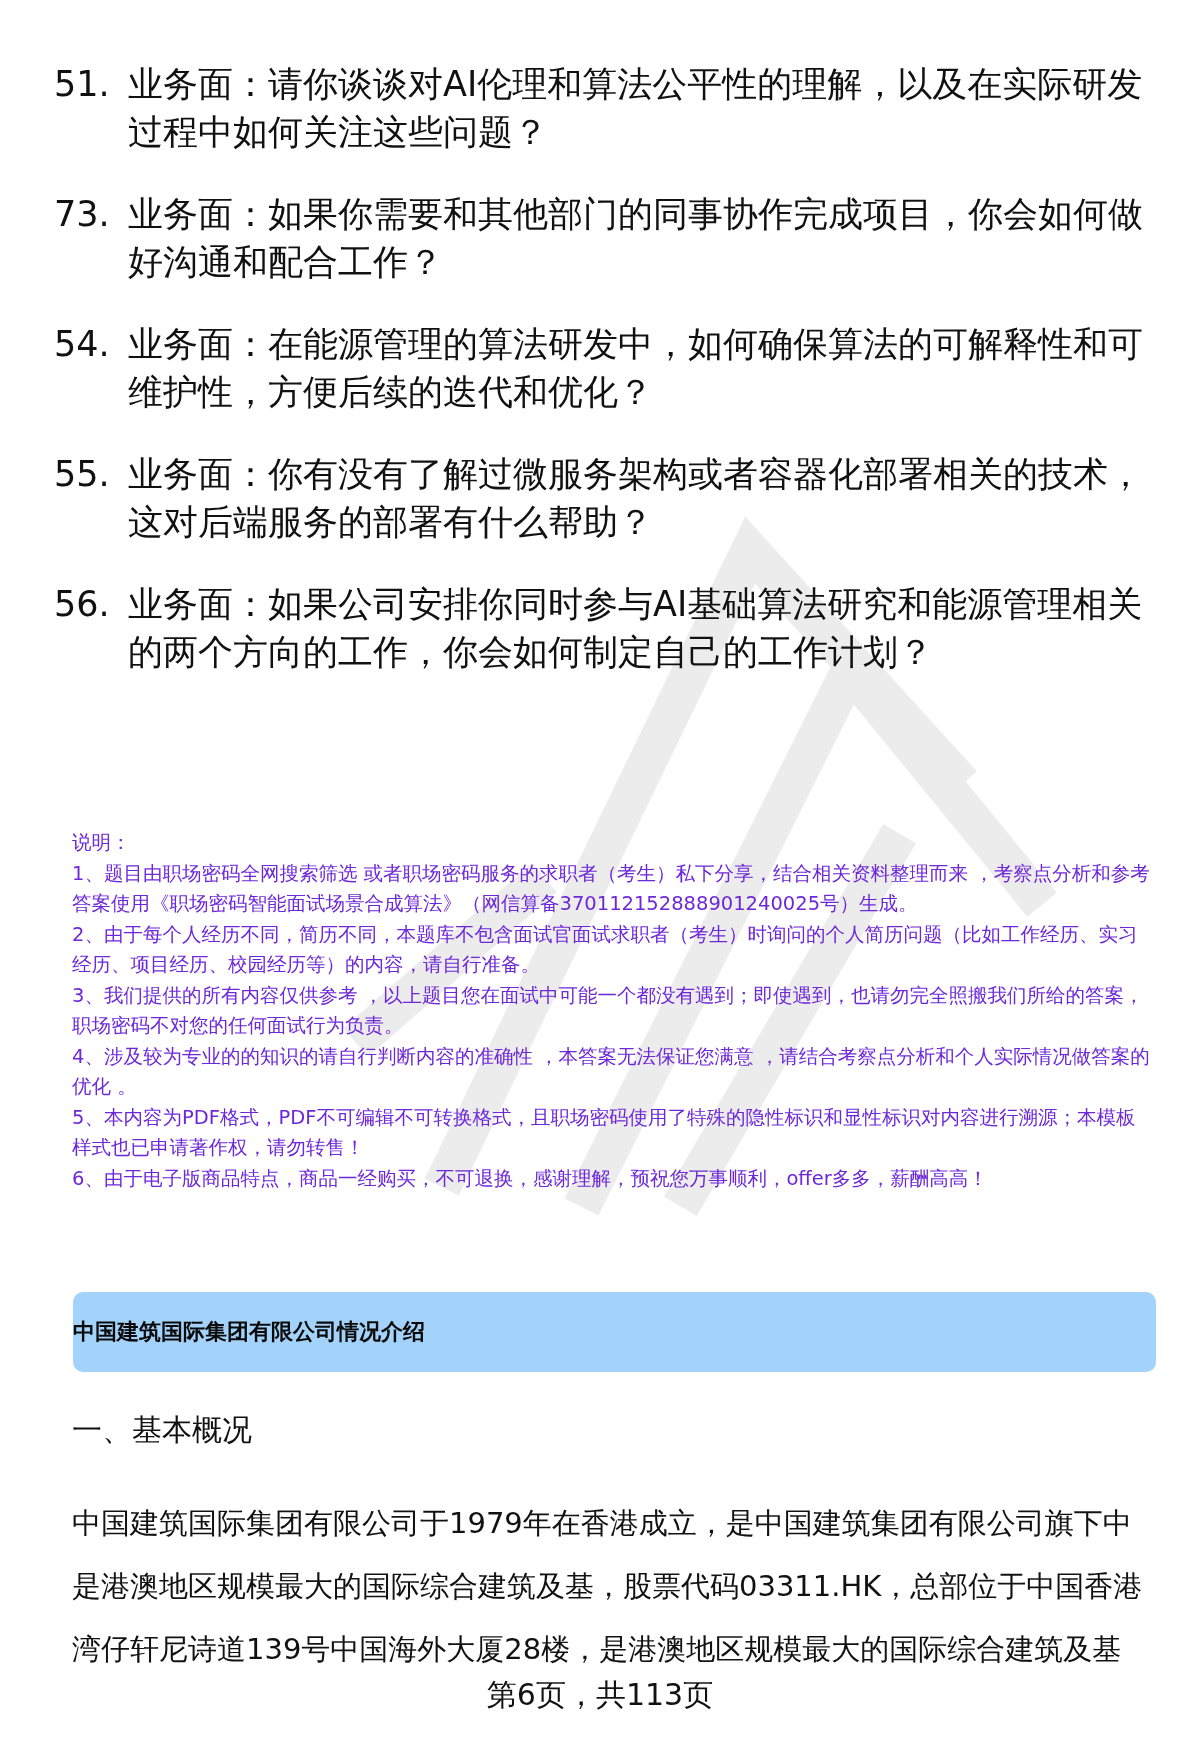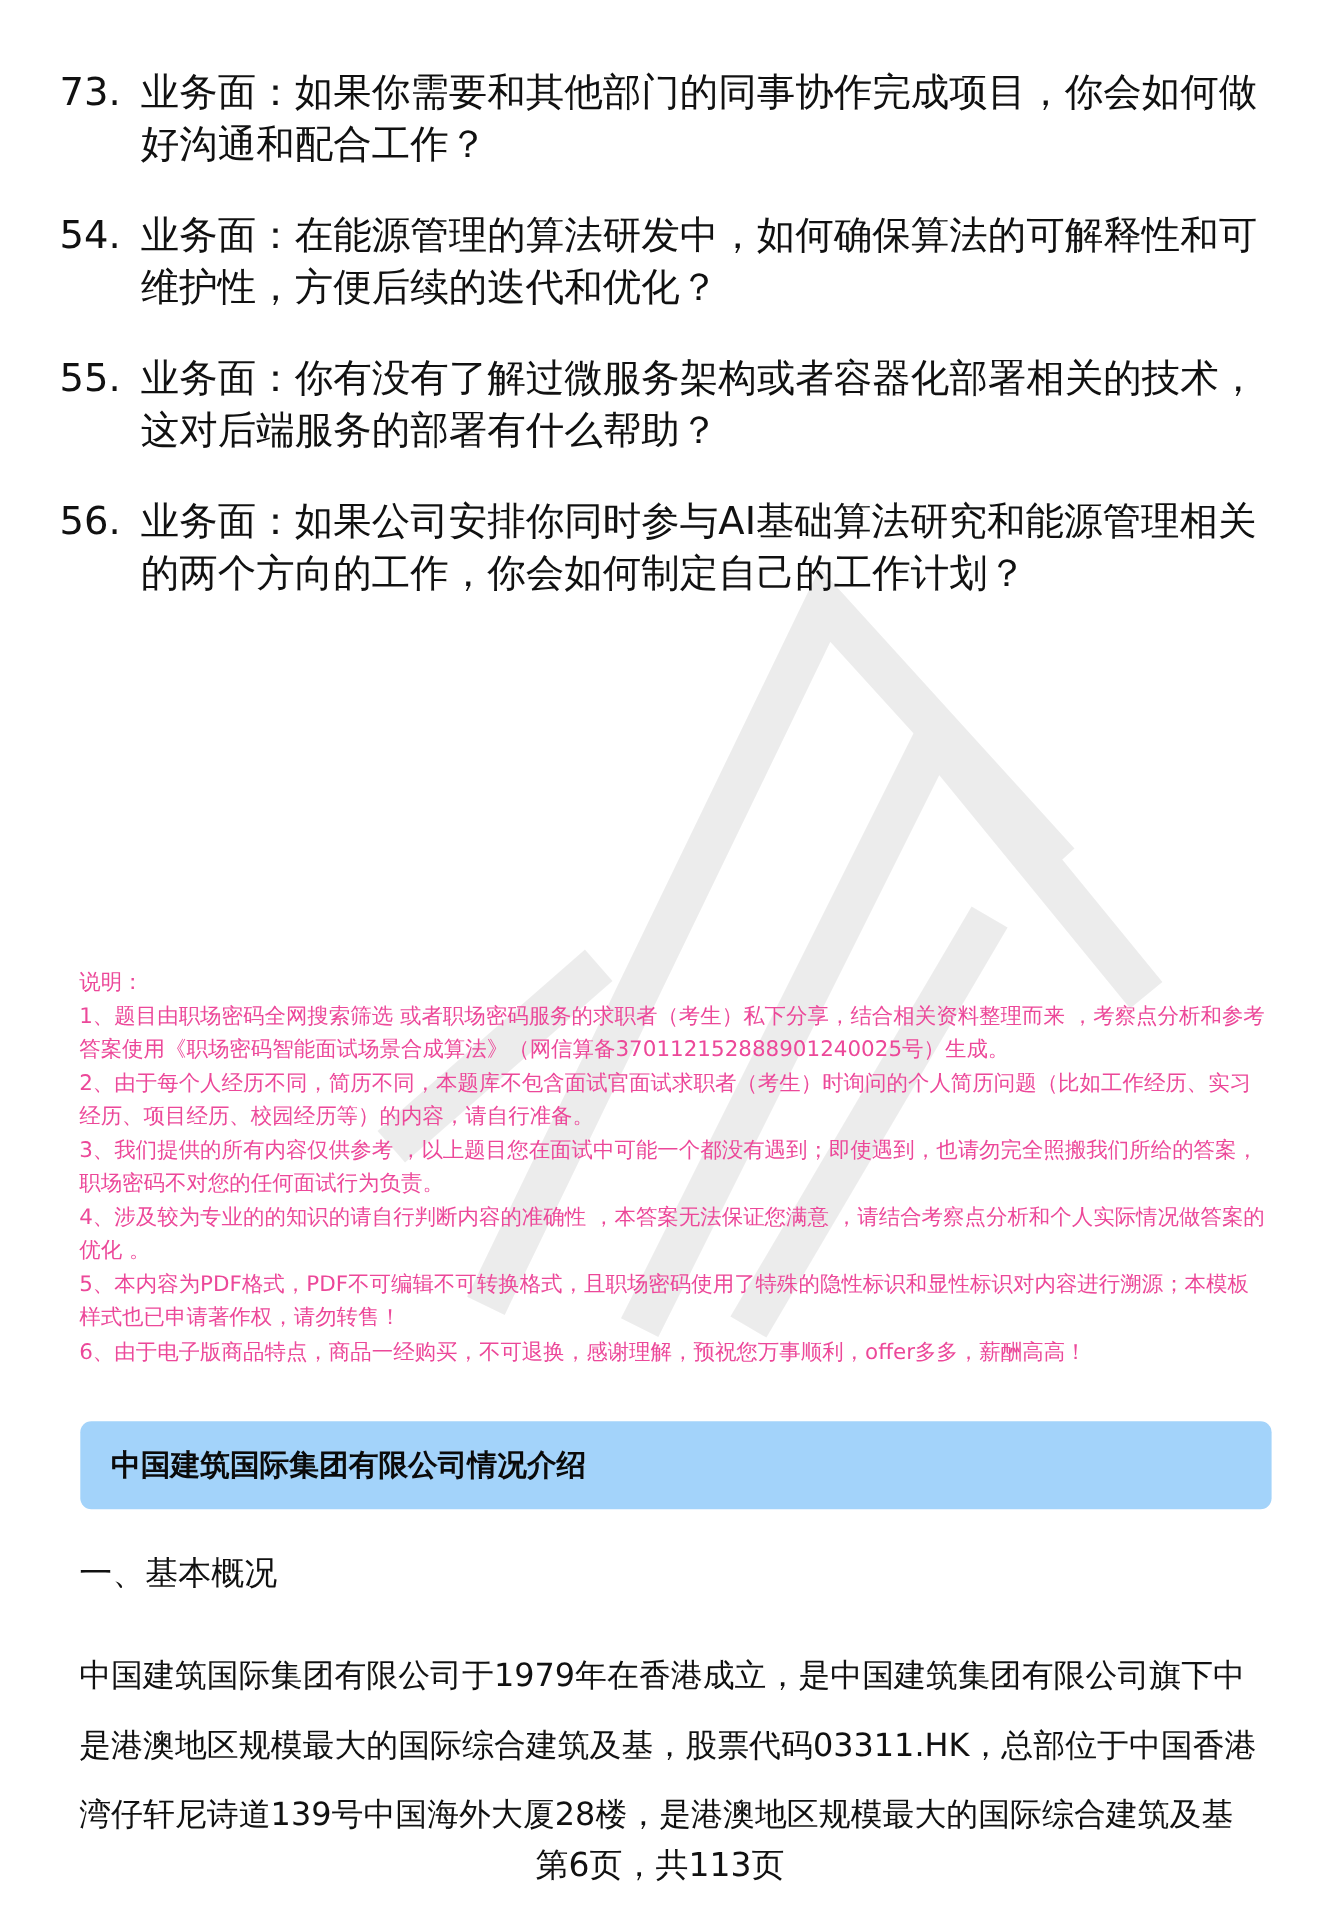--- a/index.html
+++ b/index.html
@@ -13,31 +13,31 @@
       pointer-events: none; opacity: 0.07;
     }
     .questions { position: absolute; left: 54px; top: 60px; width: 1100px; }
     .q {
       display: flex; font-size: 35px; line-height: 48px; margin-bottom: 34px;
       color: #111;
     }
     .q .num { width: 74px; flex: none; }
     .q .text { flex: 1; width: 1000px; }
     .notes {
-      position: absolute; left: 72px; top: 878px; width: 1080px;
-      font-size: 19.5px; line-height: 30.5px; color: #ec4899;
+      position: absolute; left: 72px; top: 828px; width: 1080px;
+      font-size: 19.5px; line-height: 30.5px; color: #6d28d9;
     }
     .notes p { margin: 0; }
     .banner {
       position: absolute; left: 73px; top: 1292px; width: 1083px; height: 80px;
       background: #a3d3fa; border-radius: 10px;
       display: flex; align-items: center;
     }
     .banner .title {
-      padding-left: 28px; font-size: 27px; font-weight: bold; color: #0a0a0a;
+      padding-left: 0; font-size: 22px; font-weight: bold; color: #0a0a0a;
     }
     .section-head {
       position: absolute; left: 72px; top: 1410px; font-size: 30px; color: #111;
     }
     .body-text {
       position: absolute; left: 72px; top: 1492px; width: 1090px;
       font-size: 29px; line-height: 63px; color: #111;
     }
     .body-text p { margin: 0; white-space: nowrap; }
     .footer {
@@ -51,20 +51,24 @@
 <svg class="watermark" viewBox="0 0 760 760">
   <g fill="none" stroke="#000" stroke-width="38" stroke-linecap="square">
     <path d="M120 700 L420 80 L620 300"></path>
     <path d="M260 720 L520 200 L700 420"></path>
     <path d="M360 720 L560 380"></path>
     <path d="M40 560 L200 420"></path>
   </g>
 </svg>
 
 <div class="questions">
+  <div class="q">
+    <span class="num">51.</span>
+    <span class="text">业务面：请你谈谈对AI伦理和算法公平性的理解，以及在实际研发过程中如何关注这些问题？</span>
+  </div>
   <div class="q">
     <span class="num">73.</span>
     <span class="text">业务面：如果你需要和其他部门的同事协作完成项目，你会如何做好沟通和配合工作？</span>
   </div>
   <div class="q">
     <span class="num">54.</span>
     <span class="text">业务面：在能源管理的算法研发中，如何确保算法的可解释性和可维护性，方便后续的迭代和优化？</span>
   </div>
   <div class="q">
     <span class="num">55.</span>

